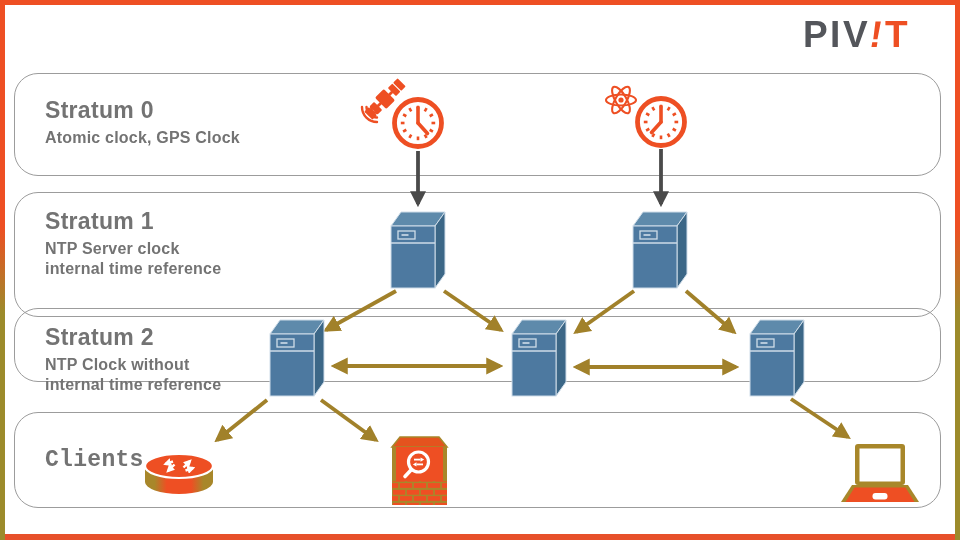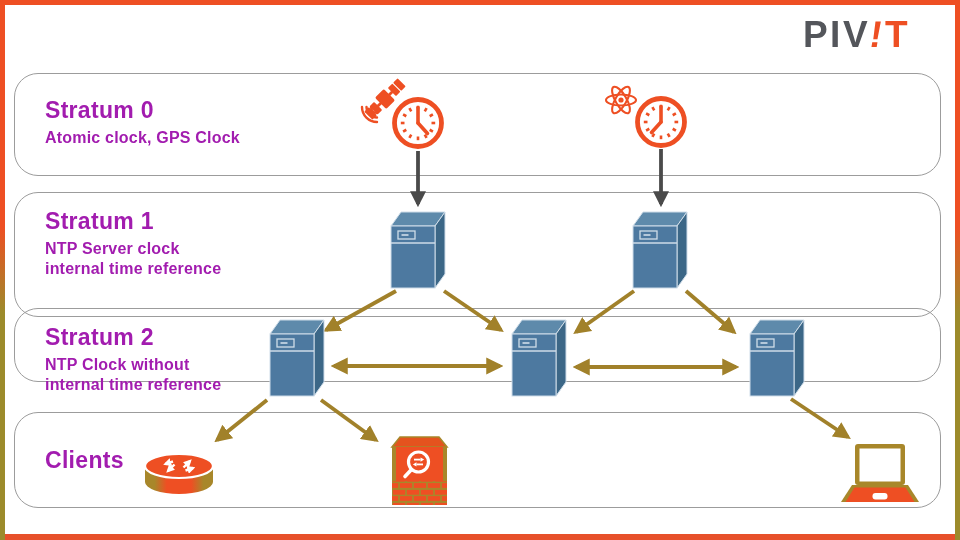--- a/index.html
+++ b/index.html
@@ -18,25 +18,25 @@
   .logo .accent{color:#ee4f23;}
   .logo .bang{display:inline-block;transform:skewX(-9deg);color:#ee4f23;font-weight:700;}
 
   
   .row{position:absolute;left:14px;width:927px;border:1.6px solid #9c9c9c;
        border-radius:24px;box-sizing:border-box;background:transparent;z-index:1;}
   .row-1{top:73px;height:103px;}
   .row-2{top:192px;height:125px;}
   .row-3{top:308px;height:74px;}
   .row-4{top:412px;height:96px;}
-  .row-text{position:absolute;left:30px;color:#a21caf;}
+  .row-text{position:absolute;left:30px;color:#737373;}
   .row-1 .row-text{top:22px;}
   .row-2 .row-text{top:14px;}
   .row-3 .row-text{top:14px;}
-  .row-4 .row-text{top:33px;}
+  .row-4 .row-text{top:33px;font-family:Liberation Mono, monospace;}
   .row-title{font-size:23px;font-weight:700;letter-spacing:.3px;line-height:1.25;}
   .row-sub{font-size:16px;font-weight:700;line-height:20px;letter-spacing:.2px;margin-top:3px;}
 
   .overlay{position:absolute;top:0;left:0;z-index:3;pointer-events:none;}
 </style>
 </head>
 <body>
 
 <div class="frame">
 

